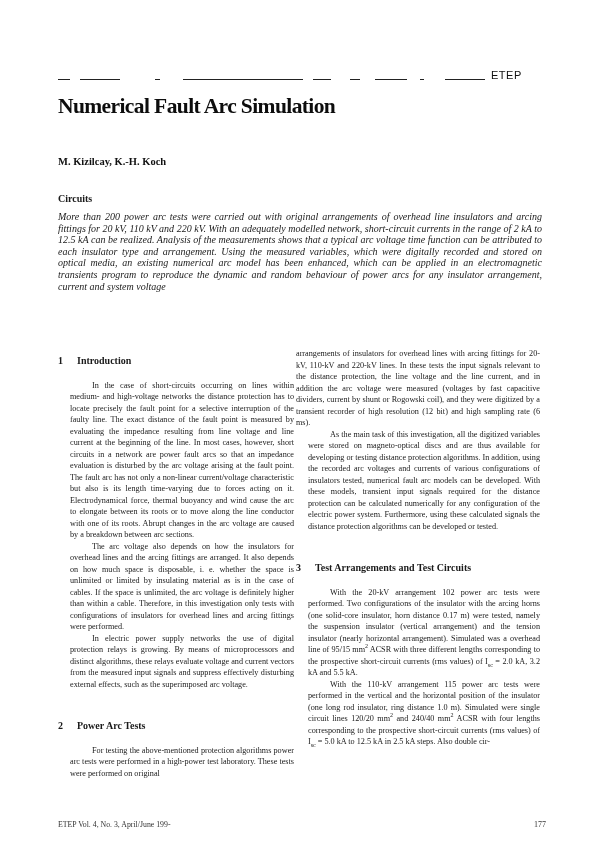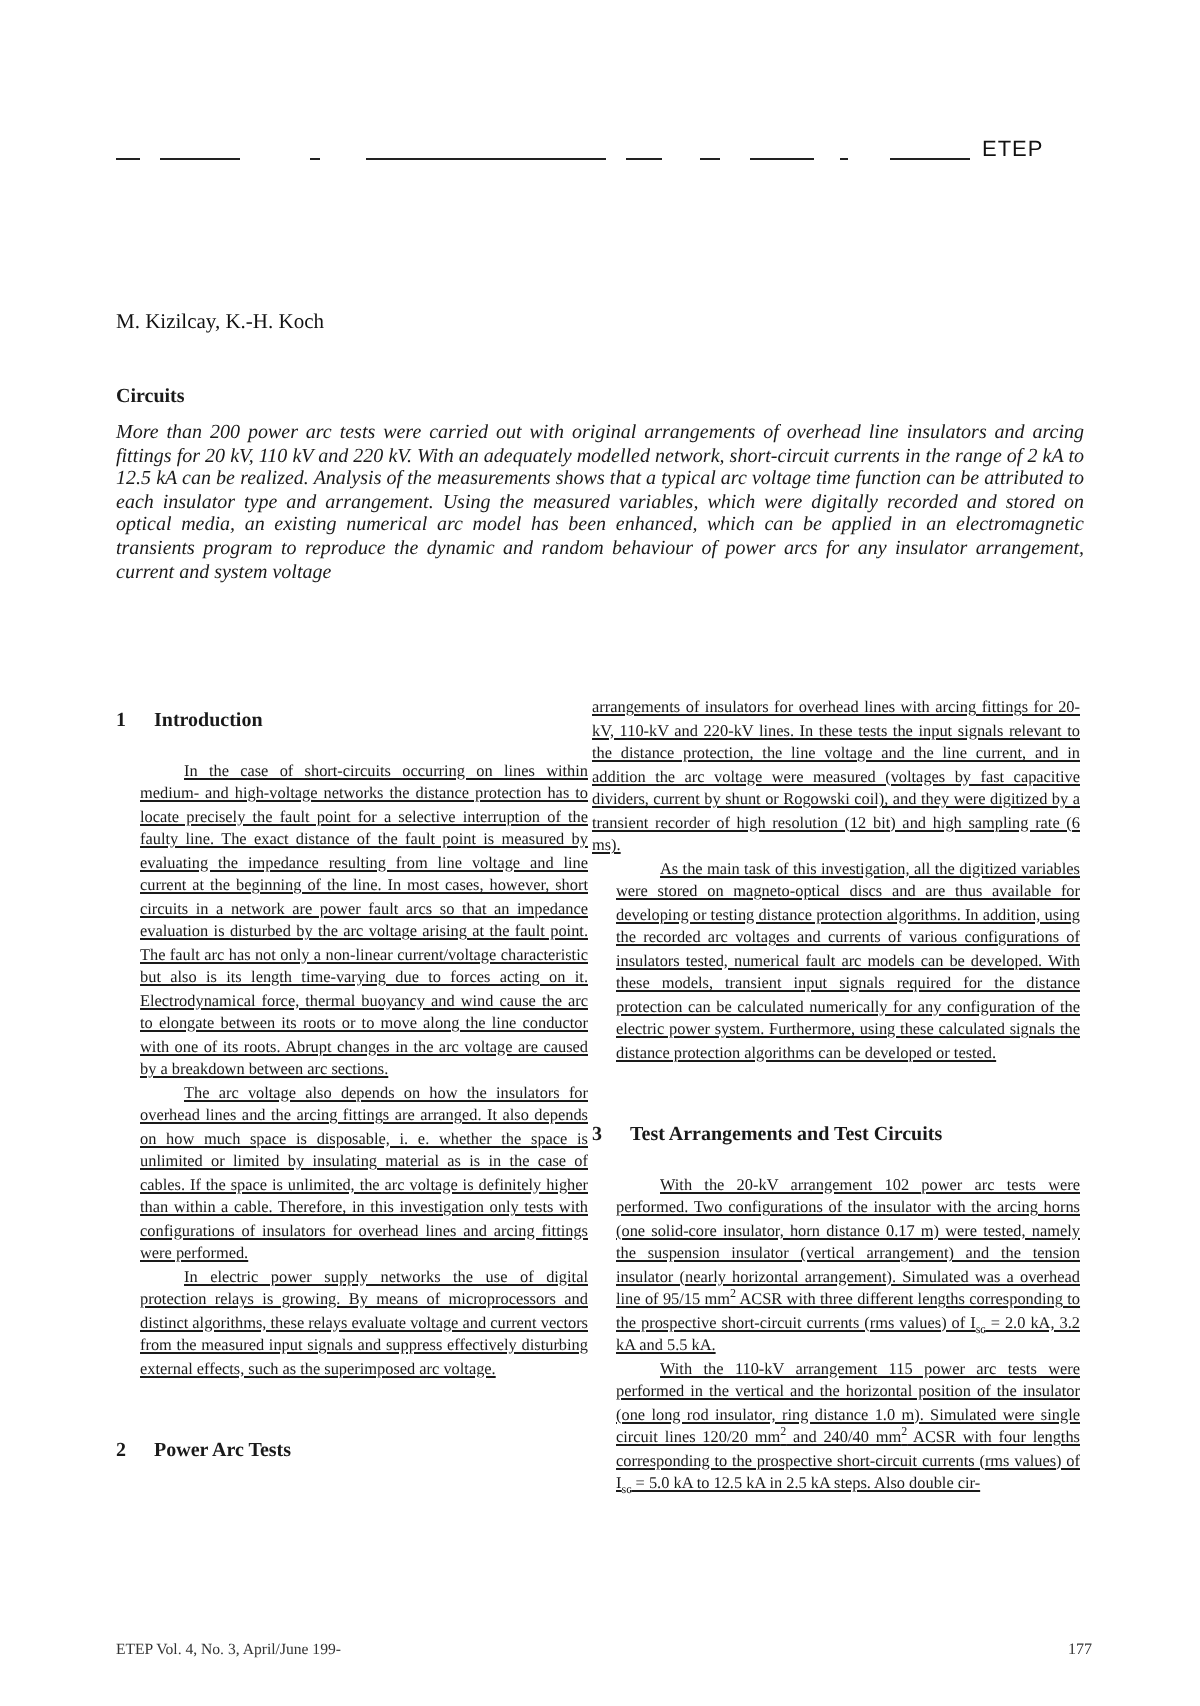--- a/index.html
+++ b/index.html
@@ -1,28 +1,28 @@
 <!DOCTYPE html>
 <html><head>
 <meta charset="utf-8">
 <style>
   html, body { margin: 0; padding: 0; background: #ffffff; }
   body { width: 600px; height: 853px; position: relative; overflow: hidden; color: #1a1a1a; font-family: "Liberation Serif", "DejaVu Serif", serif; }
   .header-rule { position: absolute; top: 76px; left: 58px; width: 430px; height: 8px; }
   .header-rule span { position: absolute; top: 3px; height: 1px; background: #222; }
   .journal-tag { position: absolute; top: 69px; left: 491px; font-family: "Liberation Sans", "DejaVu Sans", sans-serif; font-size: 11px; letter-spacing: 0.5px; color: #111; }
   .title { position: absolute; top: 93px; left: 58px; font-family: "Liberation Serif", serif; font-weight: bold; font-size: 21.5px; line-height: 26px; letter-spacing: -0.6px; margin: 0; color: #0d0d0d; }
-  .authors { position: absolute; top: 156px; left: 58px; font-weight: normal; font-size: 10.5px; color: #111; }
+  .authors { position: absolute; top: 156px; left: 58px; font-weight: bold; font-size: 10.5px; color: #111; }
   .abstract-h { position: absolute; top: 193px; left: 58px; font-weight: bold; font-size: 10px; }
   .abstract { position: absolute; top: 211px; left: 58px; width: 484px; font-style: italic; font-size: 10px; line-height: 11.6px; text-align: justify; margin: 0; }
   .col { position: absolute; width: 236px; font-size: 8.2px; line-height: 11.5px; text-align: justify; }
   .col-left { top: 355px; left: 58px; }
   .col-right { top: 348px; left: 296px; width: 244px; }
   .sec-h { font-weight: bold; font-size: 10px; margin: 0; display: flex; gap: 14px; }
-  .col p { margin: 0; text-indent: 0; text-decoration: underline; }
+  .col p { margin: 0; text-indent: 0; }
   .col p.ind { text-indent: 22px; margin-left: 12px; }
   .gap-s { height: 13px; }
   .gap-l { height: 30px; }
   .footer-left { position: absolute; top: 820px; left: 58px; font-size: 7.8px; color: #333; }
   .footer-right { position: absolute; top: 820px; left: 534px; font-size: 8px; color: #333; text-align: right; }
   sub, sup { font-size: 6px; line-height: 0; }
 </style>
 </head>
 <body>
 
@@ -33,21 +33,21 @@
   <span style="left:125px;width:120px"></span>
   <span style="left:255px;width:18px"></span>
   <span style="left:292px;width:10px"></span>
   <span style="left:317px;width:32px"></span>
   <span style="left:362px;width:4px"></span>
   <span style="left:387px;width:40px"></span>
 </div>
 <div class="journal-tag">ETEP</div>
 
 <h1 class="title">
-  <br>
+  <span>Numerical Fault Arc Simulation</span><br>
 </h1>
 
 <div class="authors">M. Kizilcay, K.-H. Koch</div>
 
 <div class="abstract-h">Circuits</div>
 <p class="abstract">More than 200 power arc tests were carried out with original arrangements of overhead line insulators and arcing fittings for 20 kV, 110 kV and 220 kV. With an adequately modelled network, short-circuit currents in the range of 2 kA to 12.5 kA can be realized. Analysis of the measurements shows that a typical arc voltage time function can be attributed to each insulator type and arrangement. Using the measured variables, which were digitally recorded and stored on optical media, an existing numerical arc model has been enhanced, which can be applied in an electromagnetic transients program to reproduce the dynamic and random behaviour of power arcs for any insulator arrangement, current and system voltage</p>
 
 <div class="col col-left">
   <h2 class="sec-h">
     <span>1</span>
@@ -56,20 +56,21 @@
   <div class="gap-s"></div>
   <p class="ind">In the case of short-circuits occurring on lines within medium- and high-voltage networks the distance protection has to locate precisely the fault point for a selective interruption of the faulty line. The exact distance of the fault point is measured by evaluating the impedance resulting from line voltage and line current at the beginning of the line. In most cases, however, short circuits in a network are power fault arcs so that an impedance evaluation is disturbed by the arc voltage arising at the fault point. The fault arc has not only a non-linear current/voltage characteristic but also is its length time-varying due to forces acting on it. Electrodynamical force, thermal buoyancy and wind cause the arc to elongate between its roots or to move along the line conductor with one of its roots. Abrupt changes in the arc voltage are caused by a breakdown between arc sections.</p>
   <p class="ind">The arc voltage also depends on how the insulators for overhead lines and the arcing fittings are arranged. It also depends on how much space is disposable, i. e. whether the space is unlimited or limited by insulating material as is in the case of cables. If the space is unlimited, the arc voltage is definitely higher than within a cable. Therefore, in this investigation only tests with configurations of insulators for overhead lines and arcing fittings were performed.</p>
   <p class="ind">In electric power supply networks the use of digital protection relays is growing. By means of microprocessors and distinct algorithms, these relays evaluate voltage and current vectors from the measured input signals and suppress effectively disturbing external effects, such as the superimposed arc voltage.</p>
   <div class="gap-l"></div>
   <h2 class="sec-h">
     <span>2</span>
     <span>Power Arc Tests</span>
   </h2>
   <div class="gap-s"></div>
+  <p class="ind">For testing the above-mentioned protection algorithms power arc tests were performed in a high-power test laboratory. These tests were performed on original</p>
 </div>
 
 <div class="col col-right">
   <p>arrangements of insulators for overhead lines with arcing fittings for 20-kV, 110-kV and 220-kV lines. In these tests the input signals relevant to the distance protection, the line voltage and the line current, and in addition the arc voltage were measured (voltages by fast capacitive dividers, current by shunt or Rogowski coil), and they were digitized by a transient recorder of high resolution (12 bit) and high sampling rate (6 ms).</p>
   <p class="ind">As the main task of this investigation, all the digitized variables were stored on magneto-optical discs and are thus available for developing or testing distance protection algorithms. In addition, using the recorded arc voltages and currents of various configurations of insulators tested, numerical fault arc models can be developed. With these models, transient input signals required for the distance protection can be calculated numerically for any configuration of the electric power system. Furthermore, using these calculated signals the distance protection algorithms can be developed or tested.</p>
   <div class="gap-l"></div>
   <h2 class="sec-h">
     <span>3</span>
     <span>Test Arrangements and Test Circuits</span>
   </h2>

